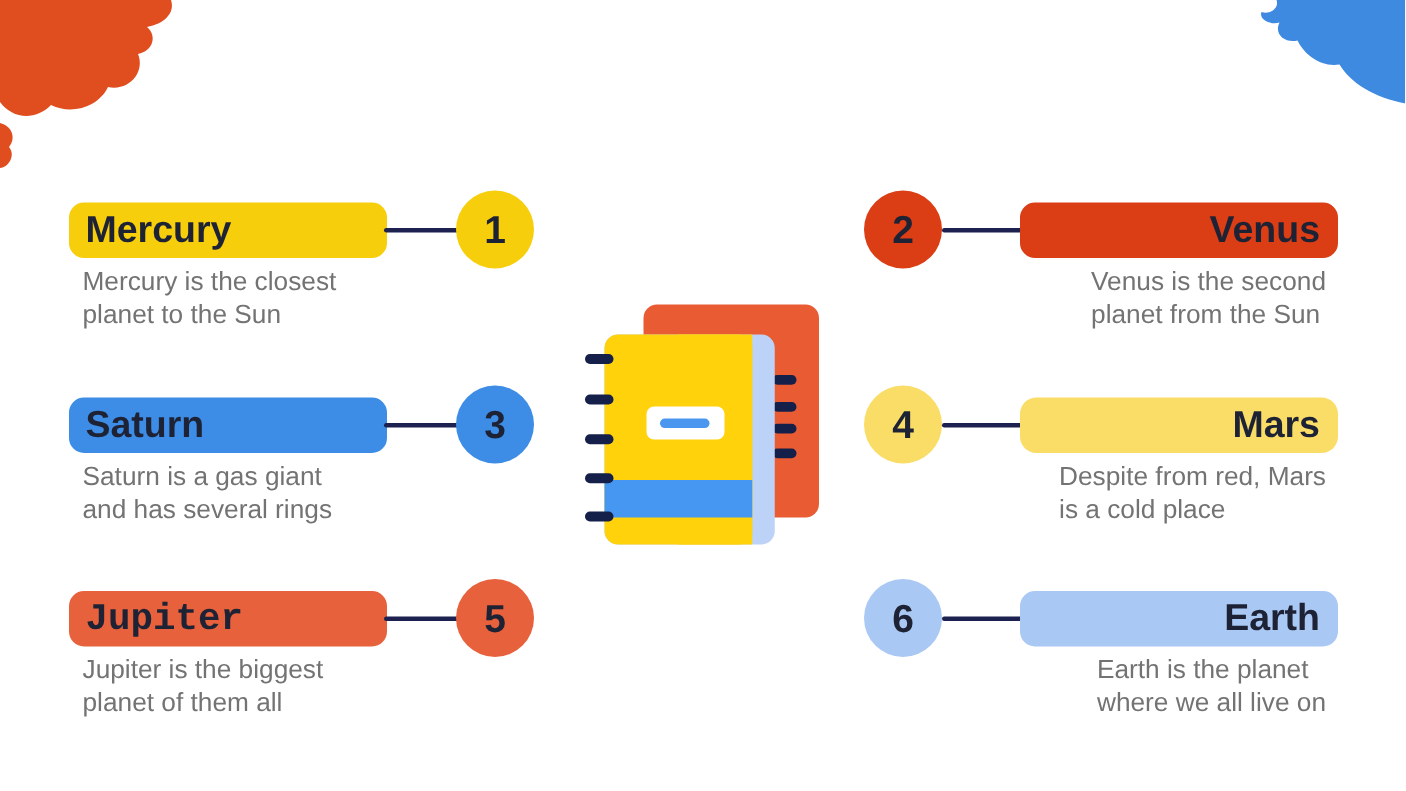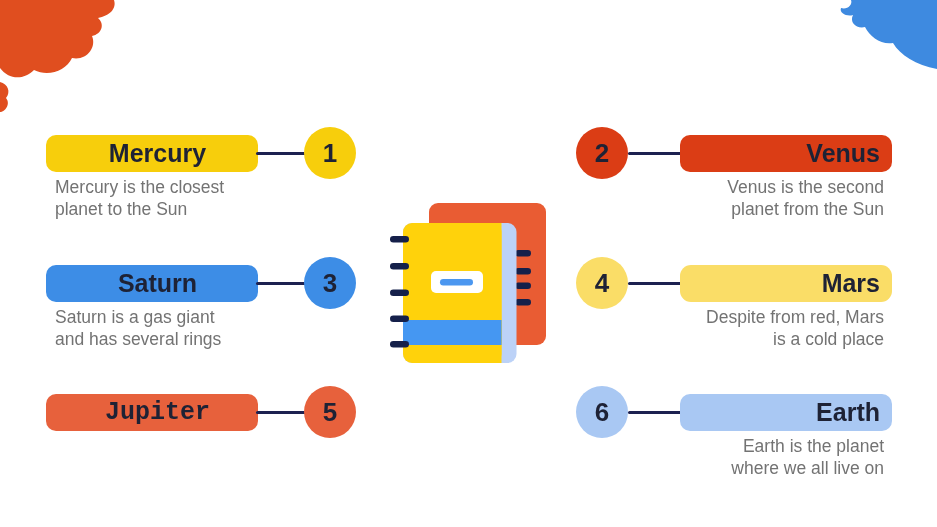--- a/index.html
+++ b/index.html
@@ -16,35 +16,35 @@
   }
   .item{position:absolute;left:0;width:937px;height:112px;}
   .row1{top:135px}.row2{top:265px}.row3{top:394px}
   .bar{position:absolute;top:0;height:37px;border-radius:10px;}
   .left .bar{left:46px;width:212px;}
   .right .bar{left:680px;width:212px;}
   .bar-label{
     display:block;font-weight:bold;font-size:25px;line-height:37px;
     color:#1E2235;white-space:nowrap;
   }
-  .left .bar-label{padding-left:11px;text-align:center;}
+  .left .bar-label{padding-left:11px;text-align:left;}
   .right .bar-label{padding-right:12px;text-align:right;}
   .connector{position:absolute;top:17px;height:3px;background:#1D2150;border-radius:2px;}
   .left .connector{left:256px;width:50px;}
   .right .connector{left:628px;width:54px;}
   .circle{
     position:absolute;top:-8px;width:52px;height:52px;border-radius:50%;
     display:flex;align-items:center;justify-content:center;
   }
   .left .circle{left:304px;}
   .right .circle{left:576px;}
   .circle span{font-weight:bold;font-size:26px;color:#1E2235;}
   .desc{position:absolute;top:41px;font-size:17.5px;line-height:22px;color:#737373;}
   .left .desc{left:55px;text-align:left;}
-  .right .desc{right:53px;text-align:right;}
+  .right .desc{right:53px;}
   .notebooks{position:absolute;left:388px;top:193px;width:164px;height:185px;}
 </style>
 </head>
 <body>
 
 <div class="canvas">
 
   <svg class="splash splash-tl" width="130" height="112" viewBox="0 0 130 112">
     <path d="M0,0 L114,0 C117,9 109,16 98,18 C105,24 102,34 92,36 C97,48 86,61 72,58 C66,71 48,77 34,70 C23,81 8,79 0,68 Z" fill="#E04E1F"></path>
     <path d="M0,82 C8,84 11,92 6,98 C11,104 5,112 0,112 Z" fill="#E04E1F"></path>
@@ -111,20 +111,24 @@
   </div>
 
   <div class="item left row3">
     <div class="bar" style="background-color: rgb(231, 97, 60); font-family: Liberation Mono, monospace;">
       <span class="bar-label">Jupiter</span>
     </div>
     <div class="connector"></div>
     <div class="circle" style="background-color: rgb(231, 97, 60);">
       <span>5</span>
     </div>
+    <div class="desc">
+      <span>Jupiter is the biggest</span><br>
+      <span>planet of them all</span>
+    </div>
   </div>
 
   <div class="item right row3">
     <div class="circle" style="background-color: rgb(169, 200, 243);">
       <span>6</span>
     </div>
     <div class="connector"></div>
     <div class="bar" style="background-color: rgb(169, 200, 243);">
       <span class="bar-label">Earth</span>
     </div>

